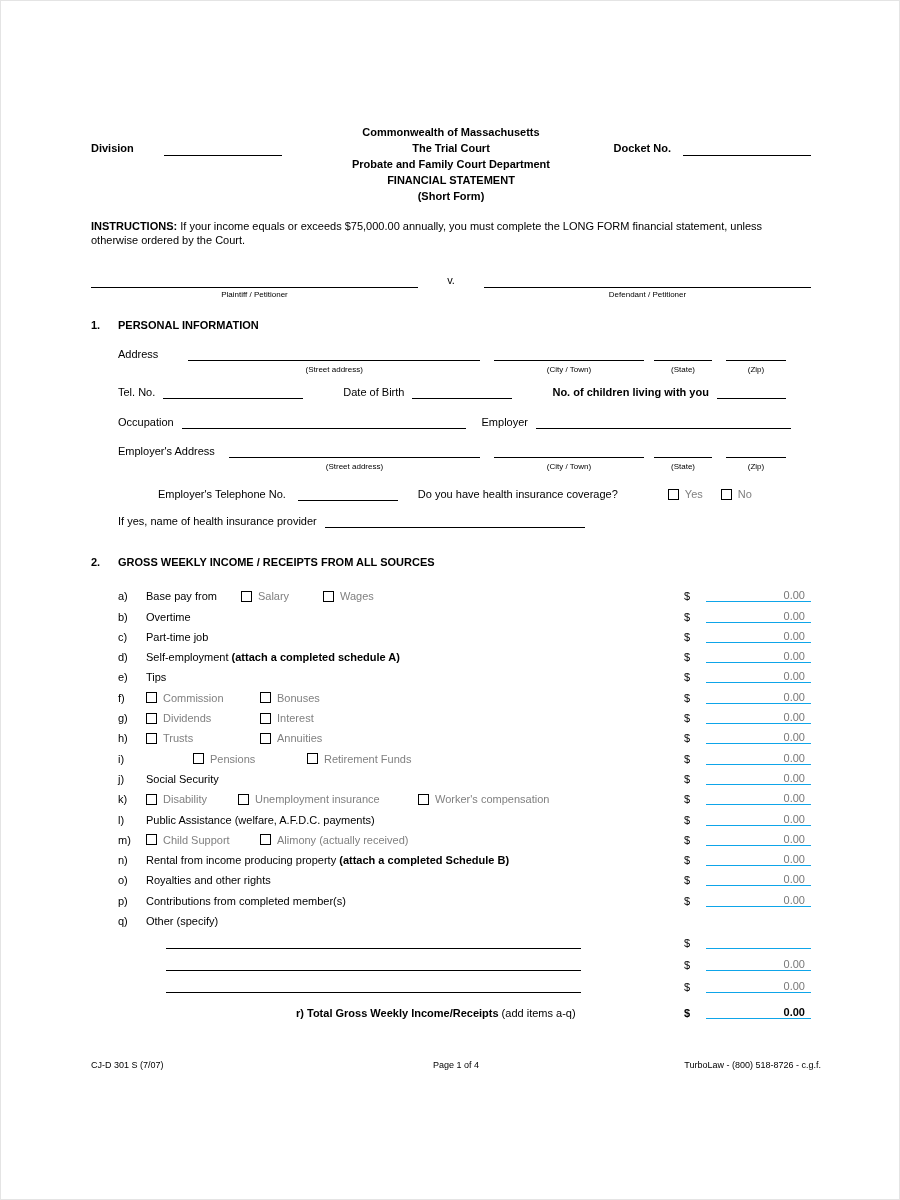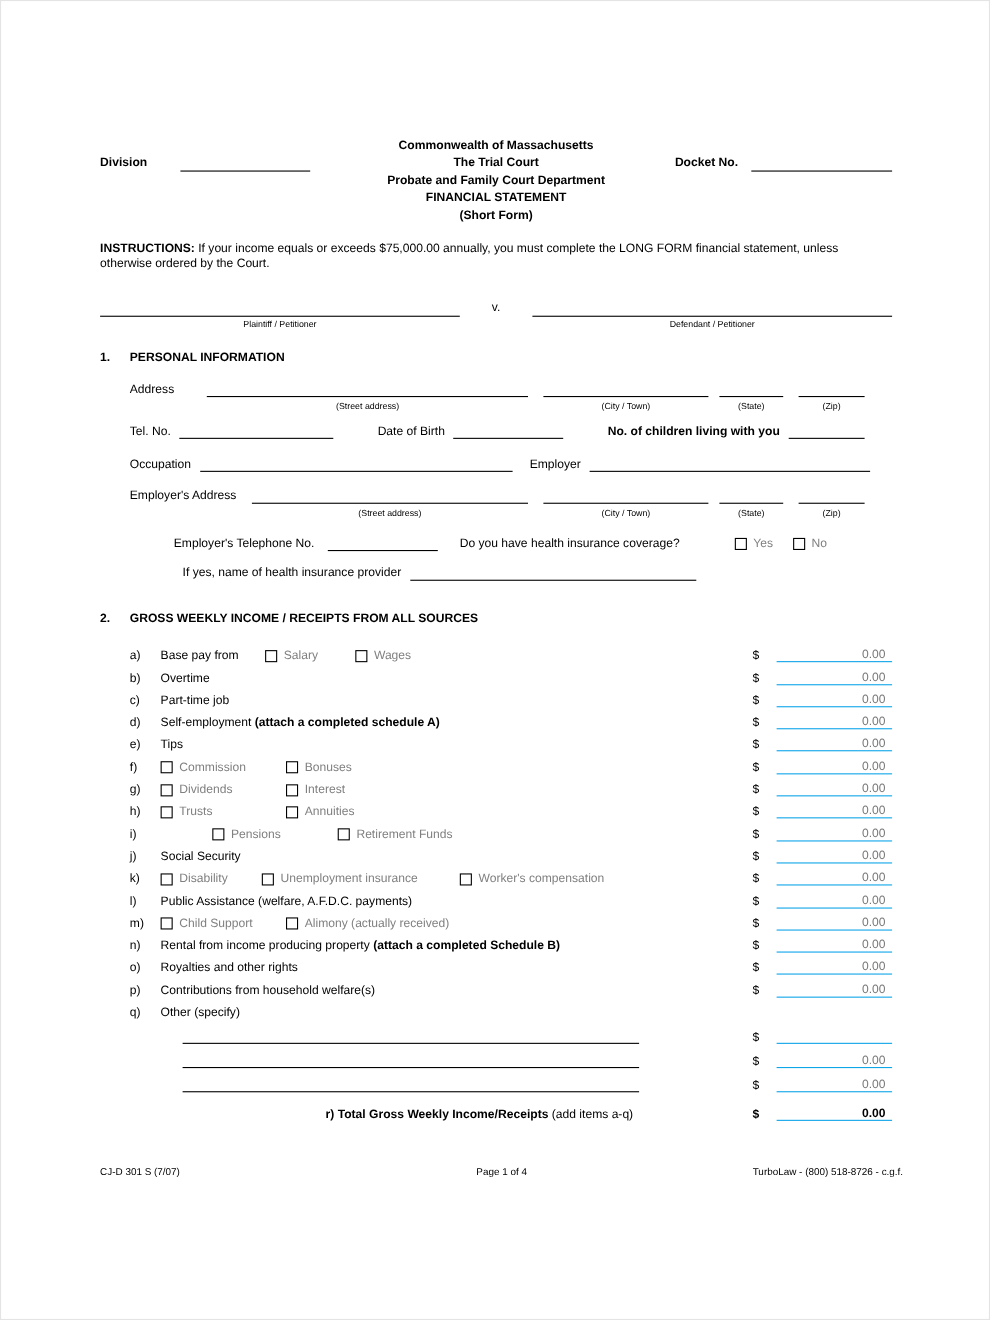--- a/index.html
+++ b/index.html
@@ -169,21 +169,21 @@
           <span class="ckbox"></span>
           <span class="ck-label">Yes</span>
         </span>
         <span class="ck-item" style="margin-left:18px;">
           <span class="ckbox"></span>
           <span class="ck-label">No</span>
         </span>
       </div>
 
       <div class="f-row">
-        <span class="flabel" style="margin-right:8px;margin-left:48px;">If yes, name of health insurance provider</span>
+        <span class="flabel" style="margin-right:8px;">If yes, name of health insurance provider</span>
         <span class="fline" style="width:260px;"></span>
       </div>
 
     </div>
 
     <div class="sec-head mt28">
       <span class="sec-num">2.</span><span>GROSS WEEKLY INCOME / RECEIPTS FROM ALL SOURCES</span>
     </div>
 
     <div id="income-items" class="income">
@@ -389,21 +389,21 @@
             <span class="lbl">Royalties and other rights</span>
           </div>
           <div class="amt">
             <span class="ds">$</span>
             <span class="aline"><span class="amt-val">0.00</span></span>
           </div>
         </div>
         <div class="inc-row">
           <span class="inc-letter">p)</span>
           <div class="inc-content">
-            <span class="lbl">Contributions from household welfare(s)</span>
+            <span class="lbl">Contributions from completed member(s)</span>
           </div>
           <div class="amt">
             <span class="ds">$</span>
             <span class="aline"><span class="amt-val">0.00</span></span>
           </div>
         </div>
         <div class="inc-row">
           <span class="inc-letter">q)</span>
           <div class="inc-content">
             <span class="lbl">Other (specify)</span>

